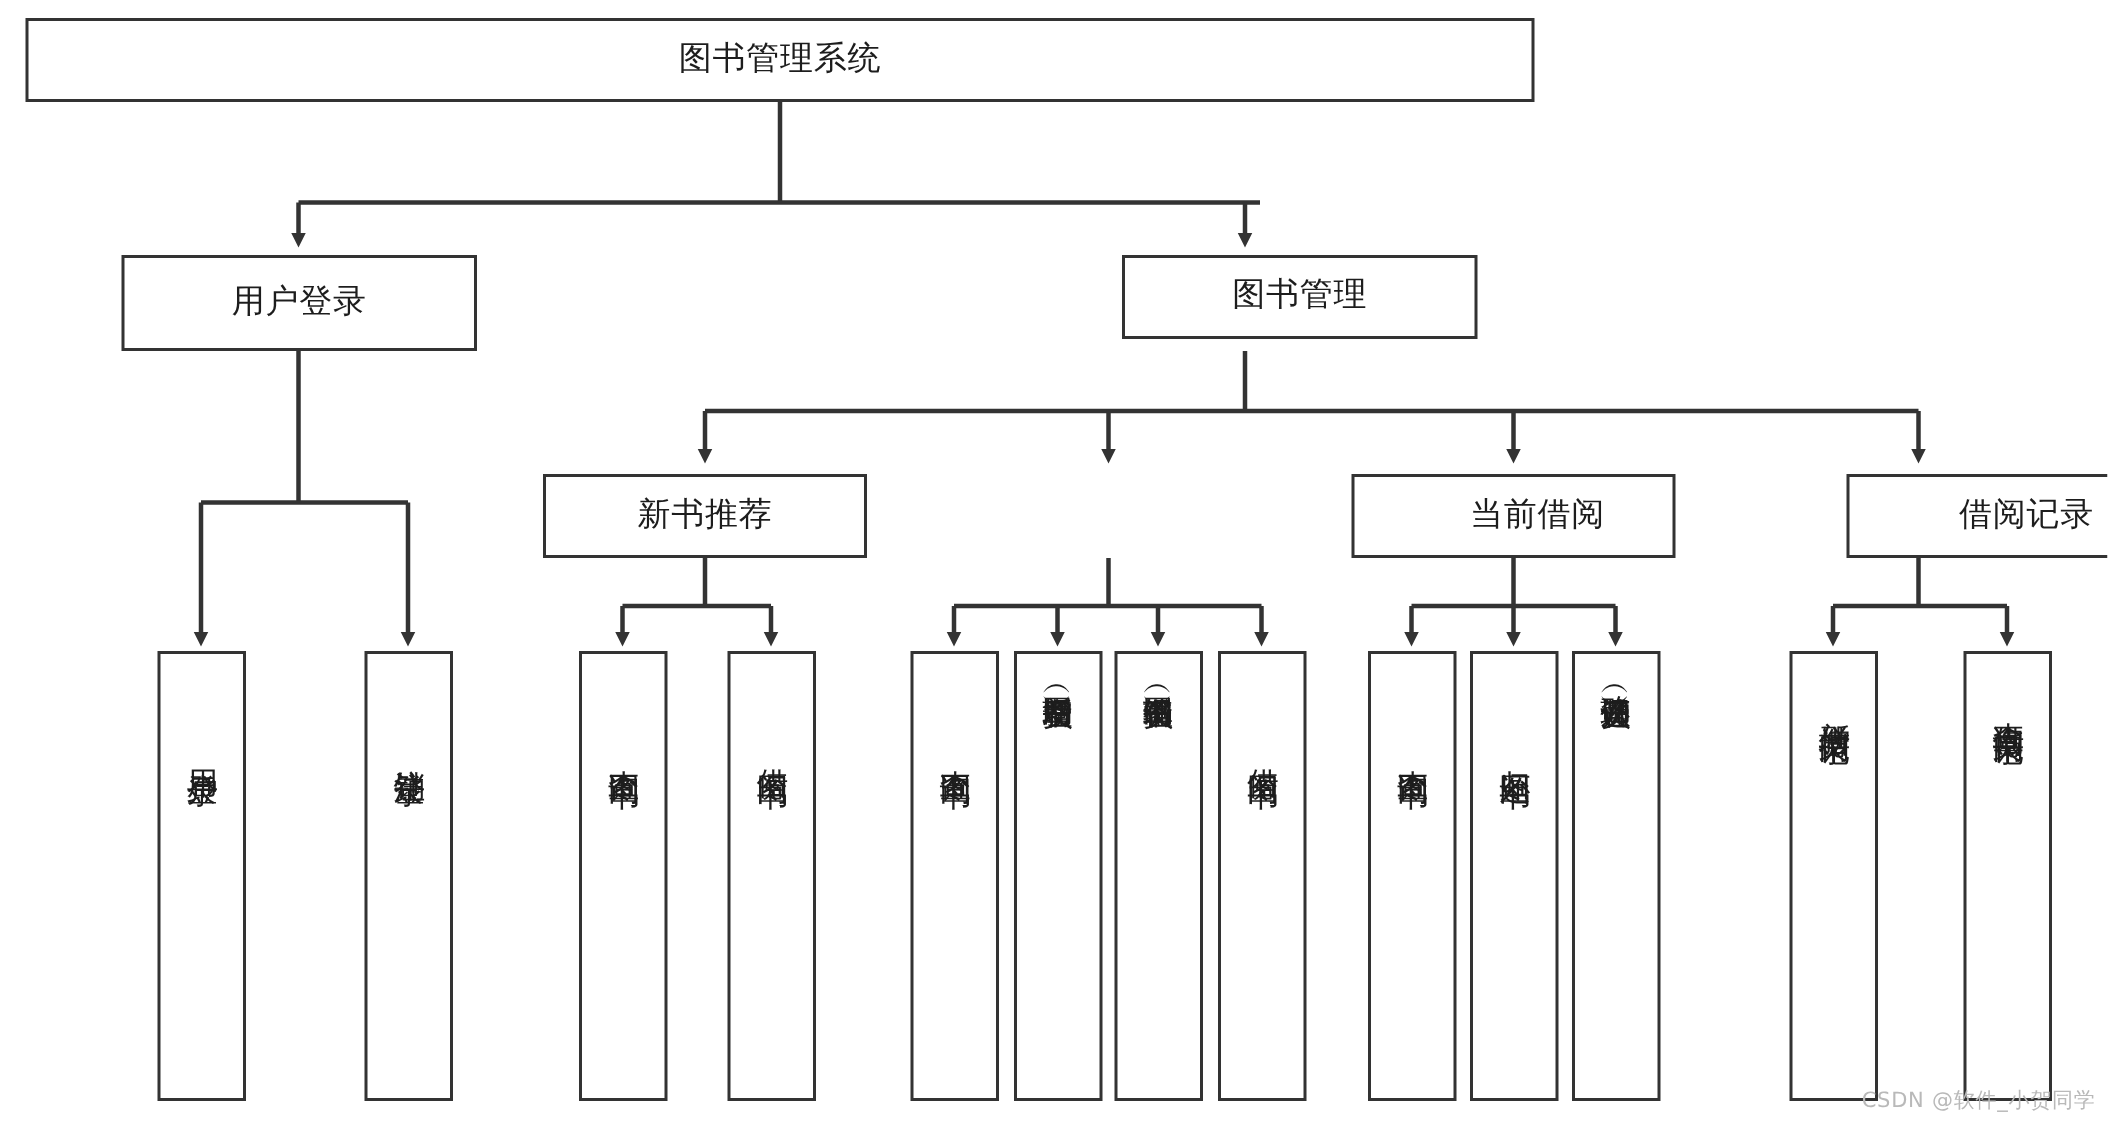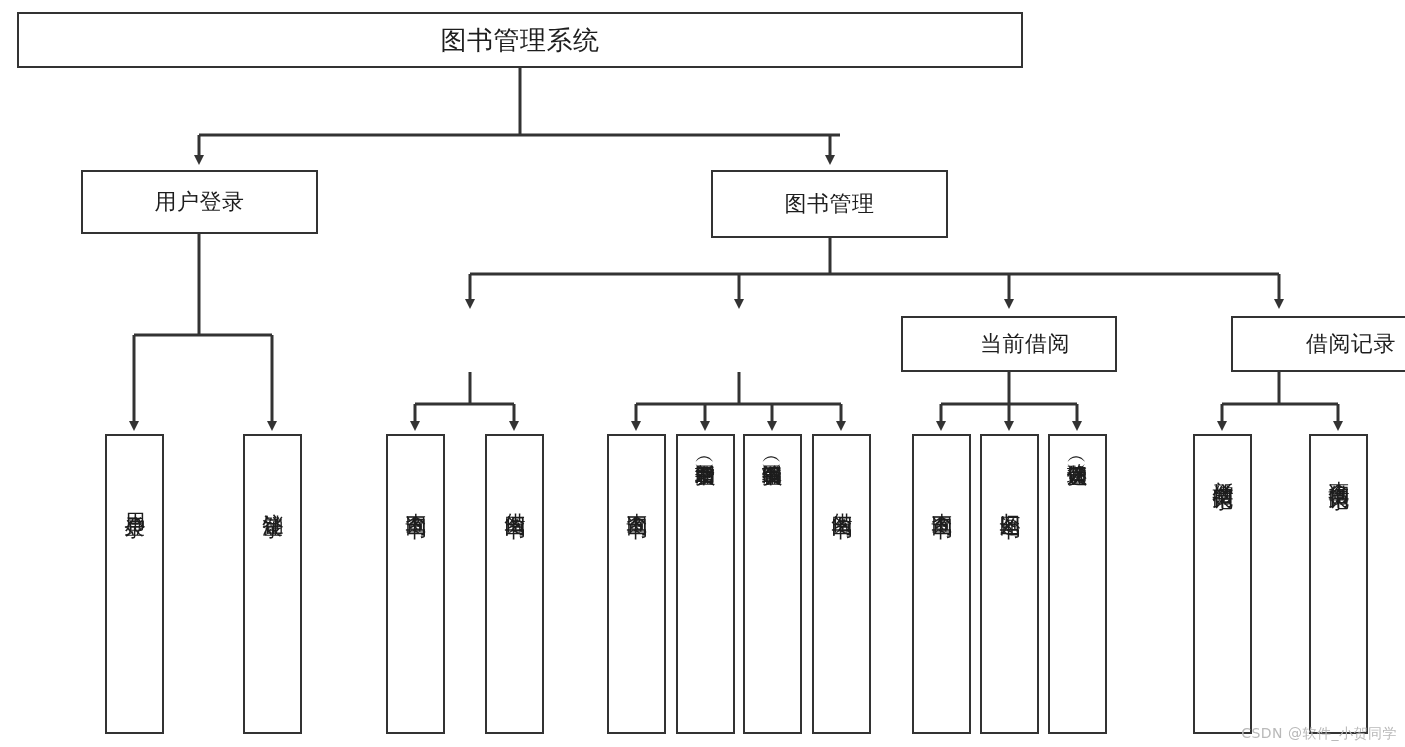--- a/index.html
+++ b/index.html
@@ -41,21 +41,21 @@
     text-align: center;
     line-height: 1.0;
   }
   
   .node.h .lbl {
     font-size: 22px;
     letter-spacing: 0.5px;
     white-space: nowrap;
   }
   .node.root .lbl {
-    font-size: 26px;
+    font-size: 22px;
   }
   
   .node.v {
     align-items: flex-start;
     padding-top: 4px;
   }
   .node.v .lbl {
     writing-mode: vertical-rl;
     text-orientation: upright;
     font-size: 21px;
@@ -142,24 +142,27 @@
     </g>
   </svg>
 
   <div class="node h root" style="left:17px; top:12px; width:1006px; height:56px;">
     <span class="lbl">图书管理系统</span>
   </div>
 
   <div class="node h" style="left:81px; top:170px; width:237px; height:64px;">
     <span class="lbl">用户登录</span>
   </div>
-  <div class="node h" style="left:711px; top:170px; width:237px; height:68px;">
+  <div class="node h" style="left:748px; top:170px; width:237px; height:56px;font-family:Liberation Mono, monospace;">
     <span class="lbl">图书管理</span>
   </div>
 
+  <div class="node h" style="left:362px; top:316px; width:216px; height:56px;">
+    <span class="lbl">新书推荐</span>
+  </div>
   <div class="node h" style="left:901px; top:316px; width:216px; height:56px;padding-left:32px;">
     <span class="lbl">当前借阅</span>
   </div>
   <div class="node h" style="left:1231px; top:316px; width:240px; height:56px;">
     <span class="lbl">借阅记录</span>
   </div>
 
   <div class="node v mid" style="left:105px; top:434px; width:59px; height:300px;">
     <span class="lbl">用户登录</span>
   </div>

